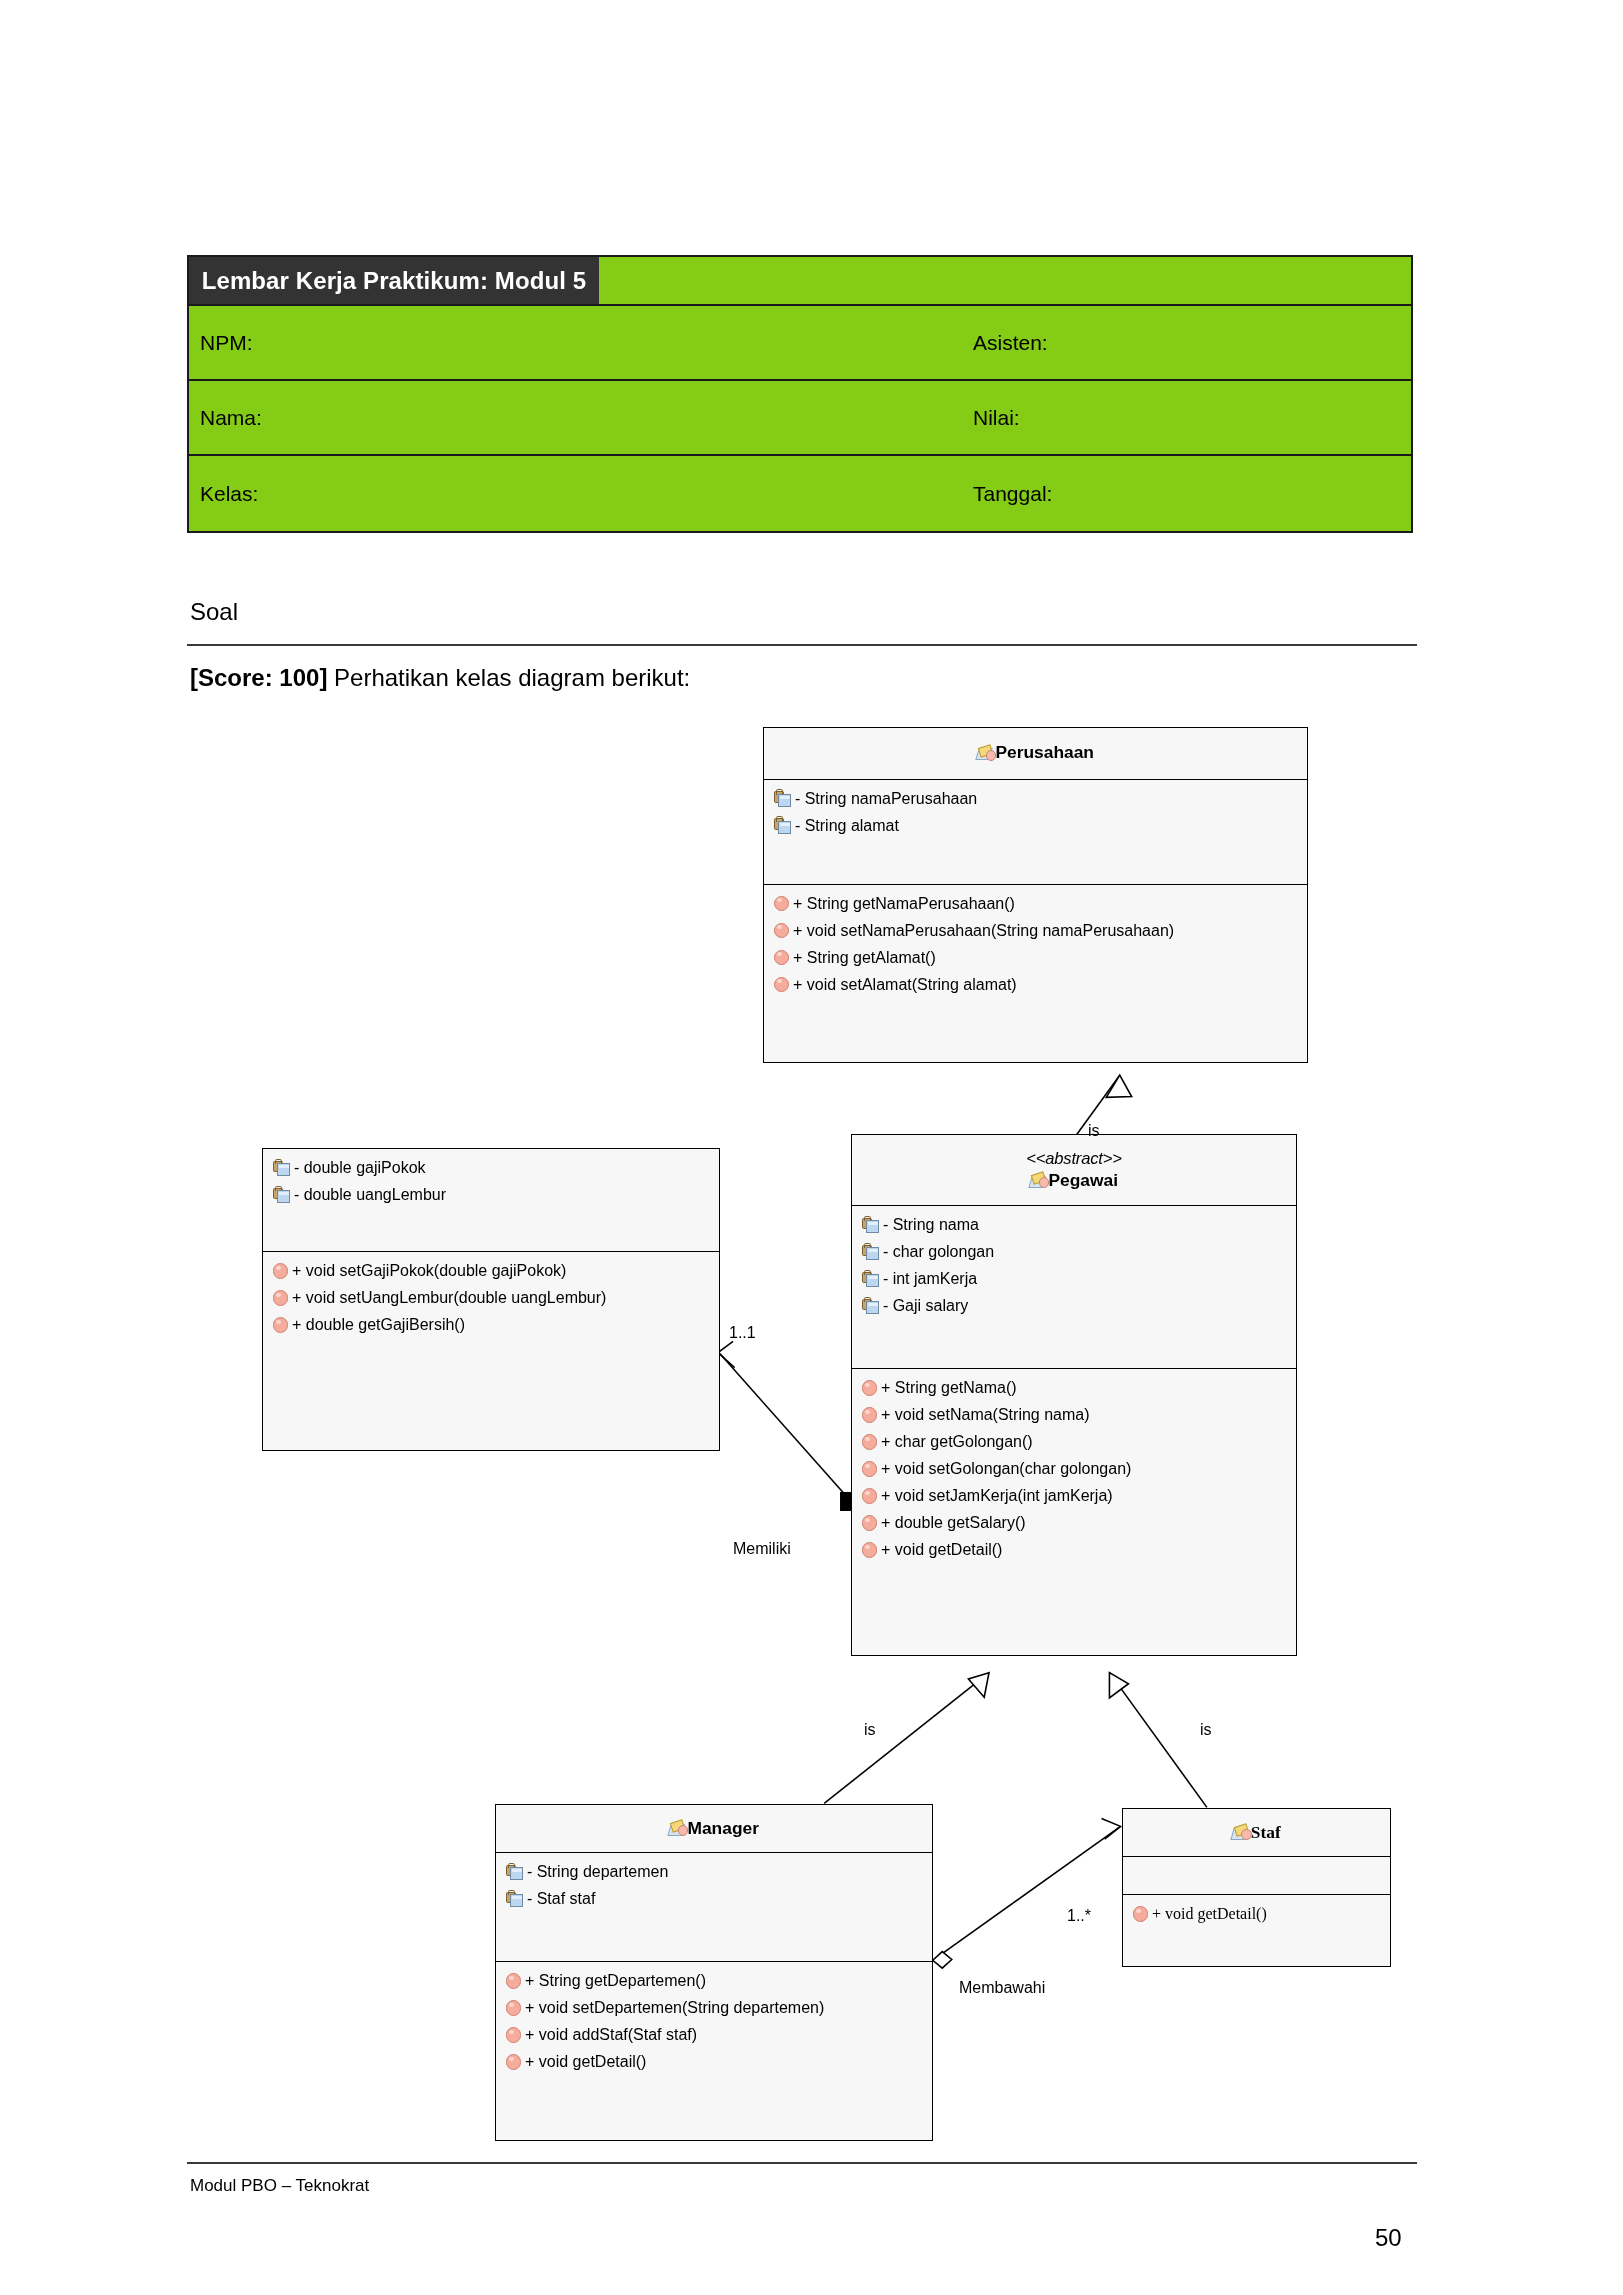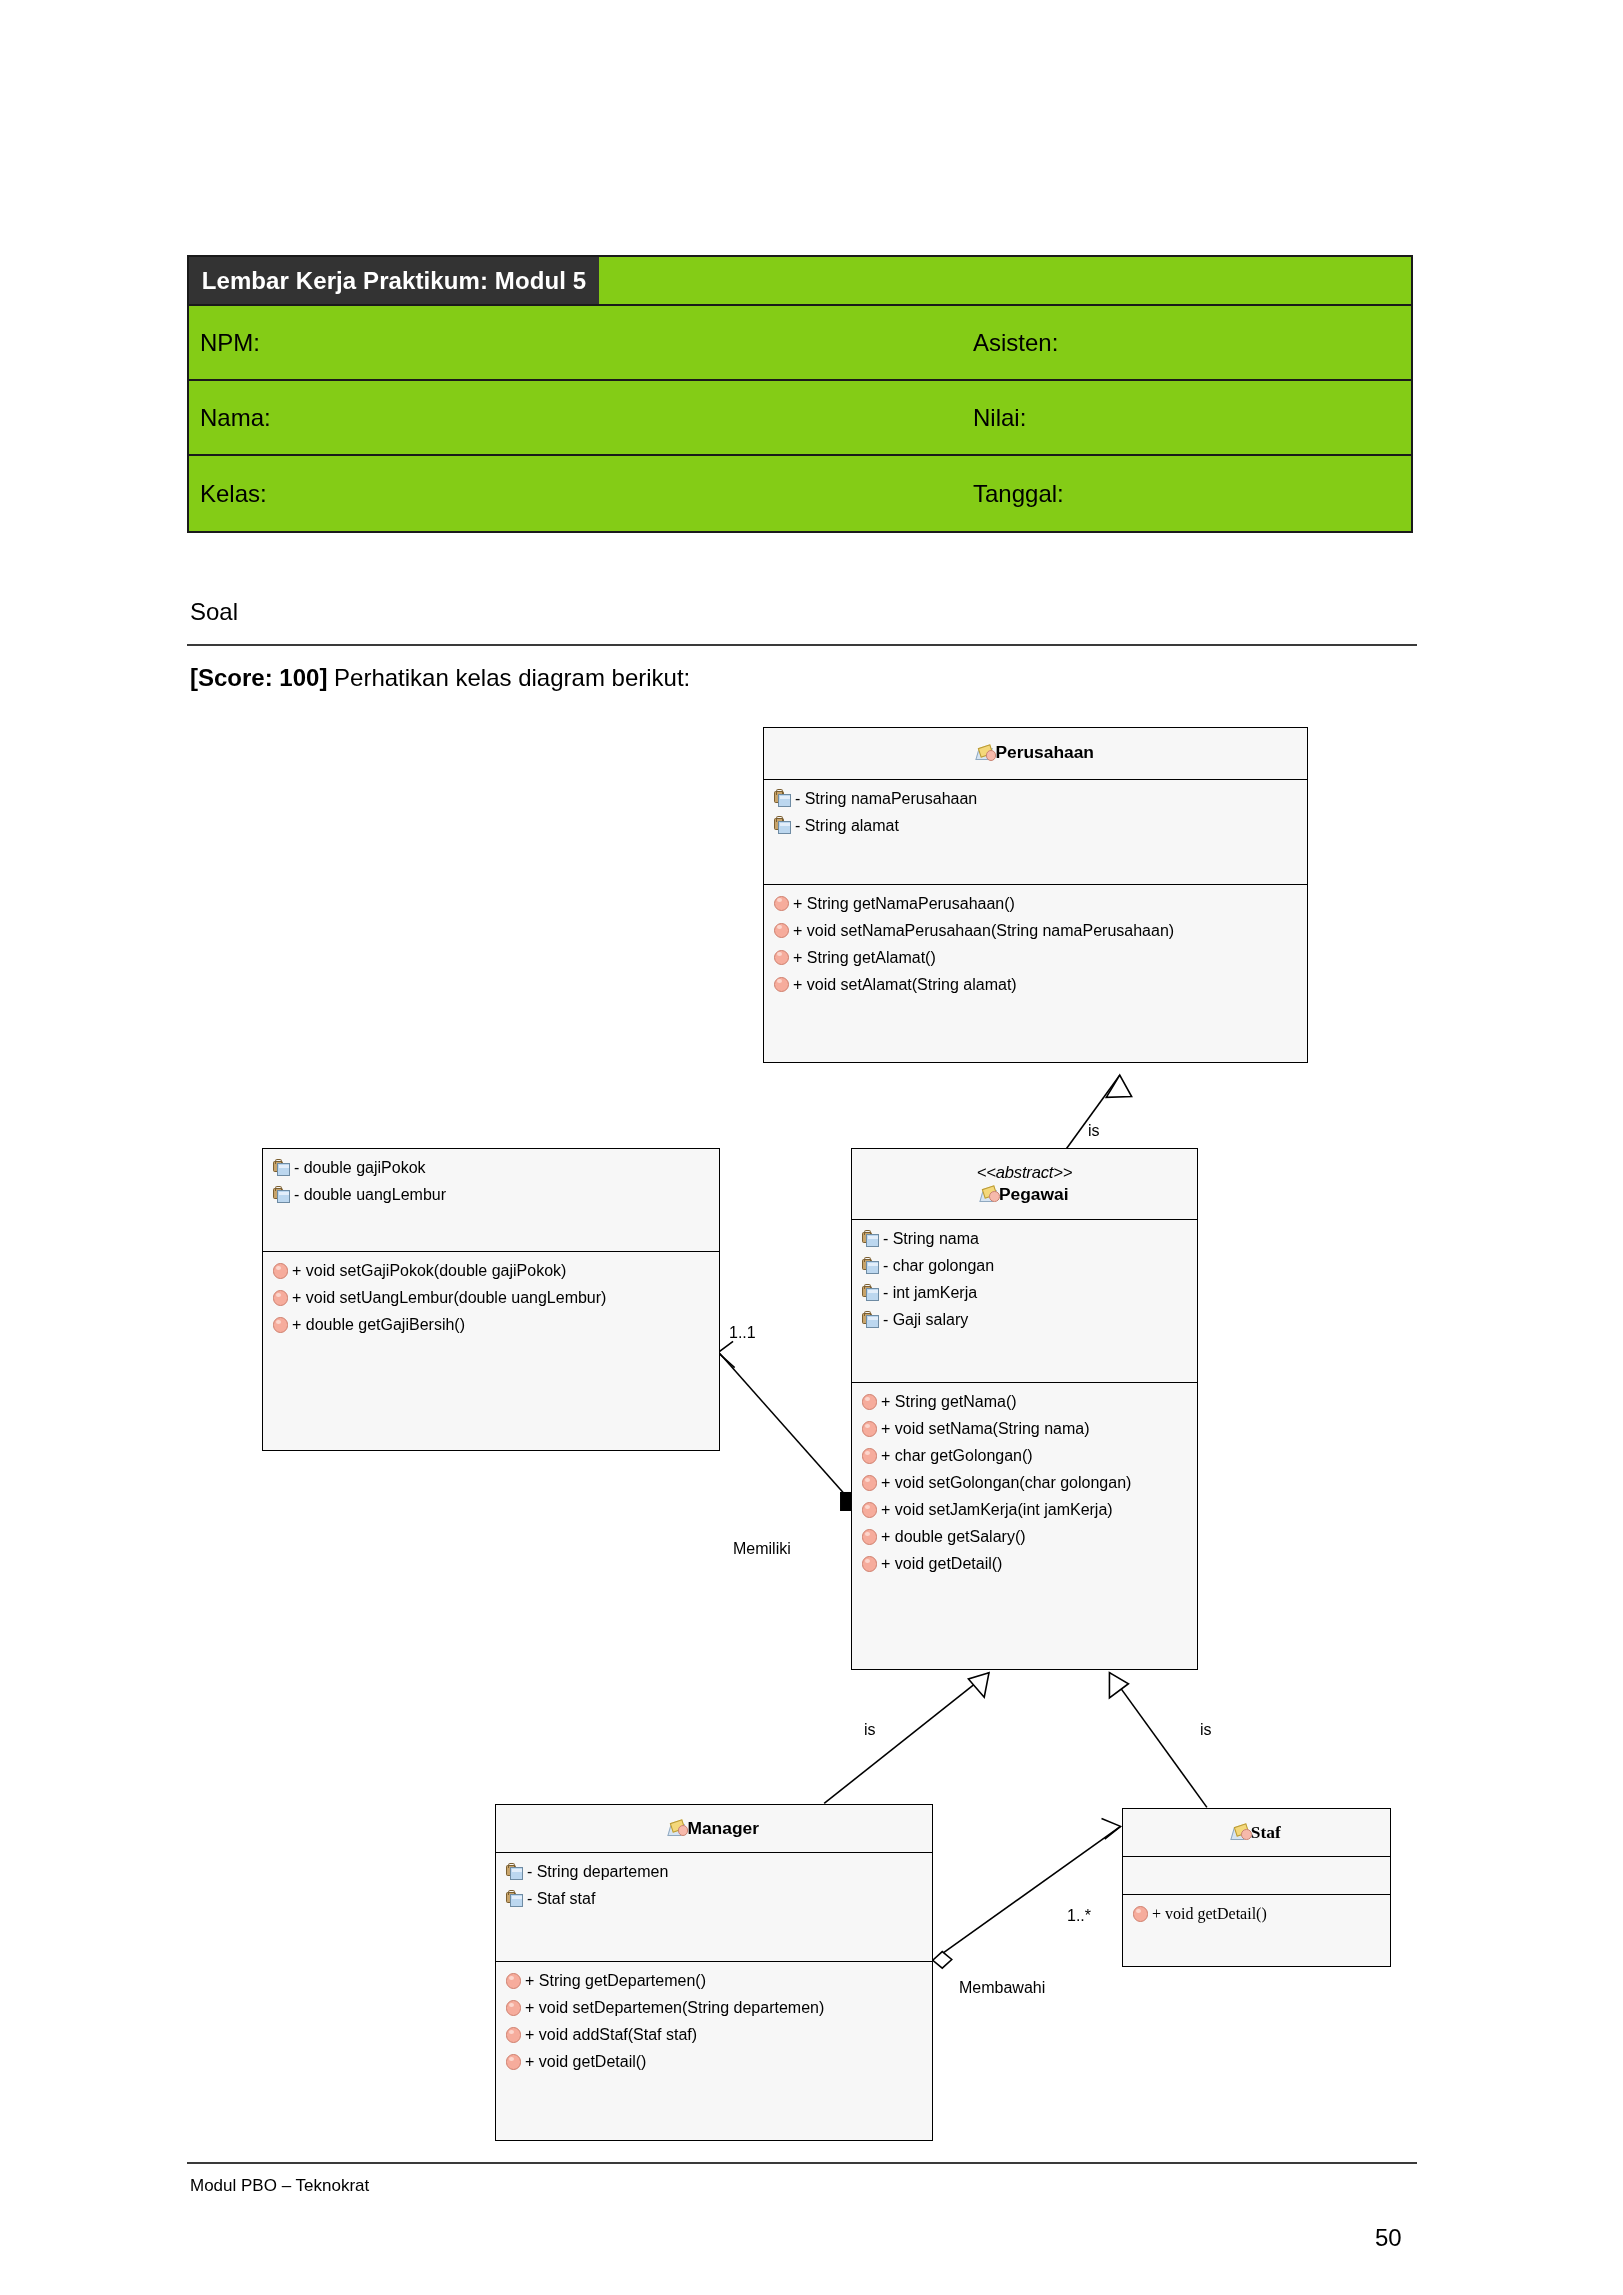--- a/index.html
+++ b/index.html
@@ -12,21 +12,21 @@
 
   
   #ident-table{position:absolute;left:187px;top:255px;width:1226px;border:2.4px solid #1a1a1a;
                box-sizing:border-box;background:#84cc16;}
   .ident-row{display:flex;border-bottom:2.4px solid #1a1a1a;height:75px;box-sizing:border-box;position:relative;}
   .ident-row.last{border-bottom:none;}
   .ident-row.titlerow{height:49px;border-bottom:2.4px solid #1a1a1a;}
   .title-band{background:#333333;color:#fff;font-weight:bold;font-size:24px;
               padding:0 12.7px;display:flex;align-items:center;height:100%;box-sizing:border-box;
               letter-spacing:0.1px;}
-  .ident-cell{display:flex;align-items:center;font-size:24px;padding-left:11px;box-sizing:border-box;}
+  .ident-cell{display:flex;align-items:center;font-size:21px;padding-left:11px;box-sizing:border-box;}
   .ident-cell.left{width:773px;}
   .ident-cell.right{flex:1;}
 
   
   #soal-label{position:absolute;left:190px;top:598px;font-size:24px;}
   #soal-rule{position:absolute;left:187px;top:644px;width:1230px;height:0;border-top:2.4px solid #3a3a3a;}
   #score-line{position:absolute;left:190px;top:664px;font-size:24px;white-space:nowrap;}
   #score-line b{font-weight:bold;}
 
   
@@ -199,21 +199,21 @@
             <span class="ico-meth"></span>
             <span>+ void setUangLembur(double uangLembur)</span>
           </div>
         <div class="uml-item">
             <span class="ico-meth"></span>
             <span>+ double getGajiBersih()</span>
           </div>
       </div>
     </div>
 
-    <div class="uml-class" style="left:851px;top:450px;width:347px;height:522px;">
+    <div class="uml-class" style="left:851px;top:436px;width:446px;height:522px;">
       <div class="uml-head" style="height:71px;">
         <div class="uml-stereo">&lt;&lt;abstract&gt;&gt;</div>
         <div class="uml-title">
           <span class="ico-class">
               <span class="sheet"></span>
               <span class="fold"></span>
               <span class="ball"></span>
             </span>
           <span>Pegawai</span>
         </div>

